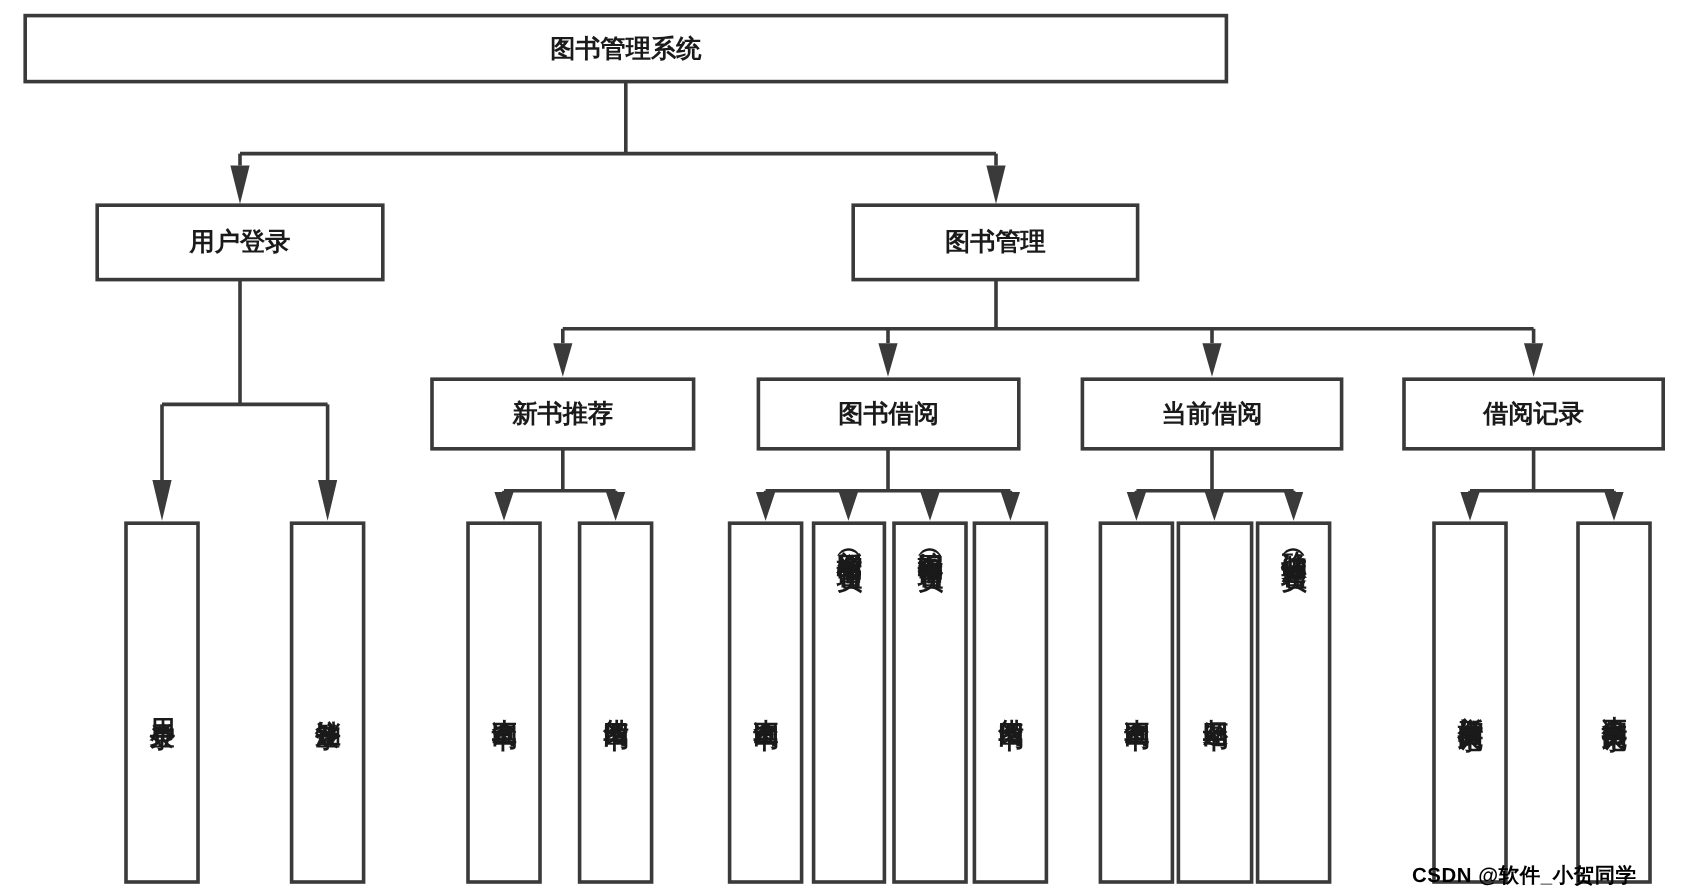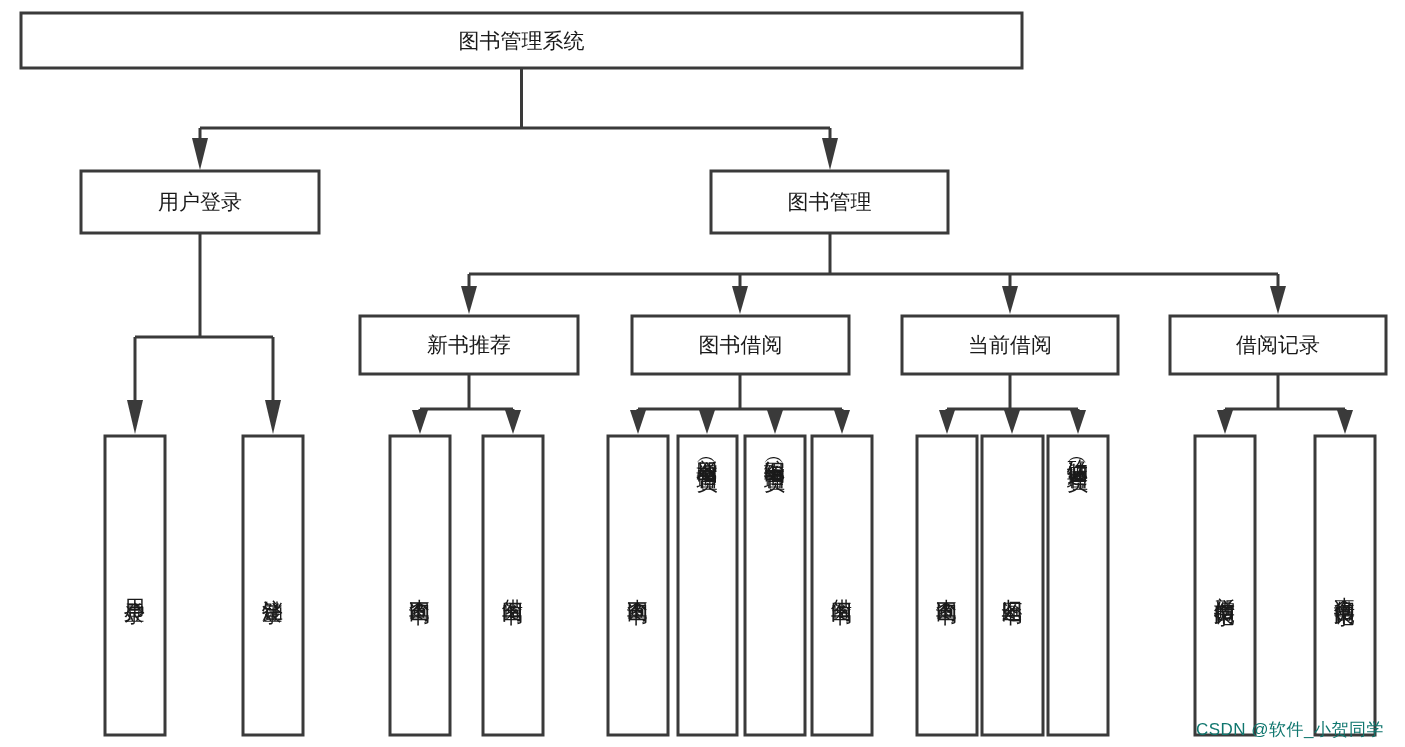--- a/index.html
+++ b/index.html
@@ -13,20 +13,21 @@
     font-family: "Liberation Sans", "DejaVu Sans", sans-serif;
     overflow: hidden;
     position: relative;
   }
   #diagram-root {
     position: absolute;
     left: 0;
     top: 0;
     width: 1388px;
     height: 747px;
+    font-weight: bold;
   }
   svg#flow {
     display: block;
     width: 1405px;
     height: 747px;
   }
   .node-box {
     fill: #ffffff;
     stroke: #3a3a3a;
     stroke-width: 3;
@@ -63,25 +64,25 @@
   }
   .vlabel-wrap {
     position: absolute;
     display: flex;
     align-items: center;
     justify-content: center;
     pointer-events: none;
   }
   .watermark {
     position: absolute;
-    right: 4px;
+    right: 24px;
     bottom: 6px;
     font-family: "Liberation Sans", "DejaVu Sans", sans-serif;
     font-size: 17px;
-    color: #0f766e;
+    color: #000000;
     letter-spacing: 0.5px;
     white-space: nowrap;
   }
 </style>
 </head>
 <body>
 
 <div id="diagram-root">
 
   <svg id="flow" viewBox="0 0 1405 747">

